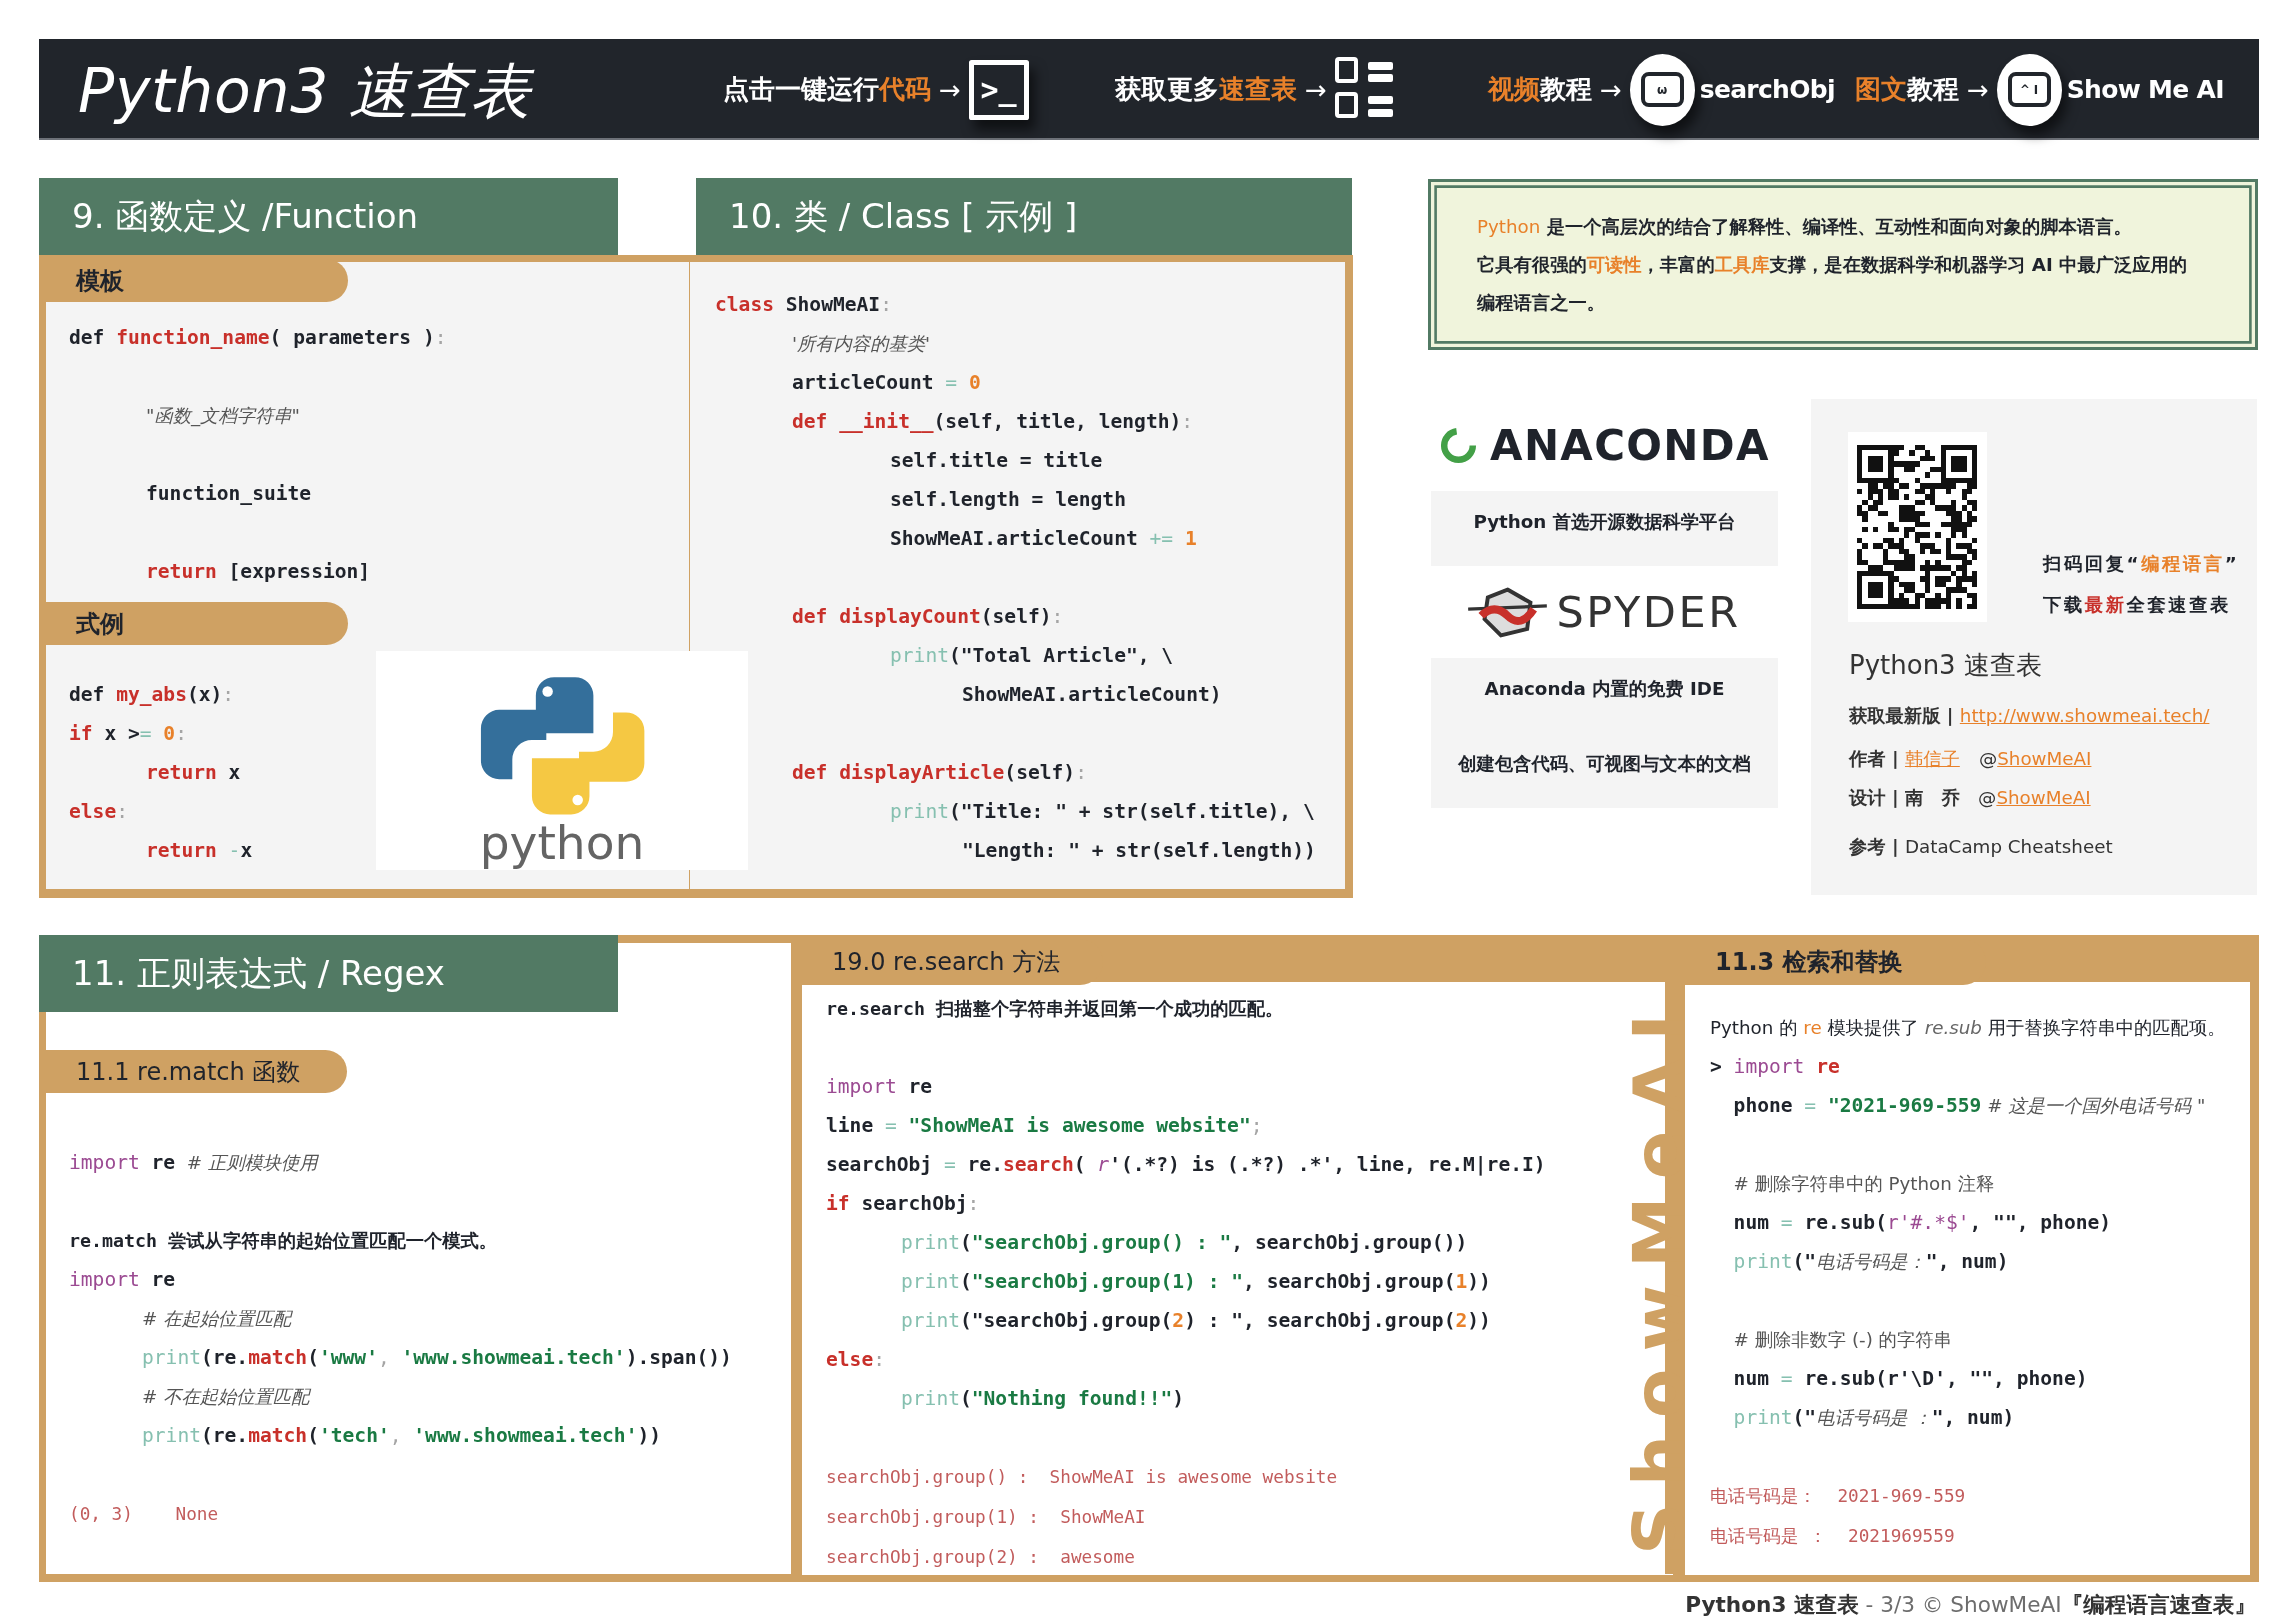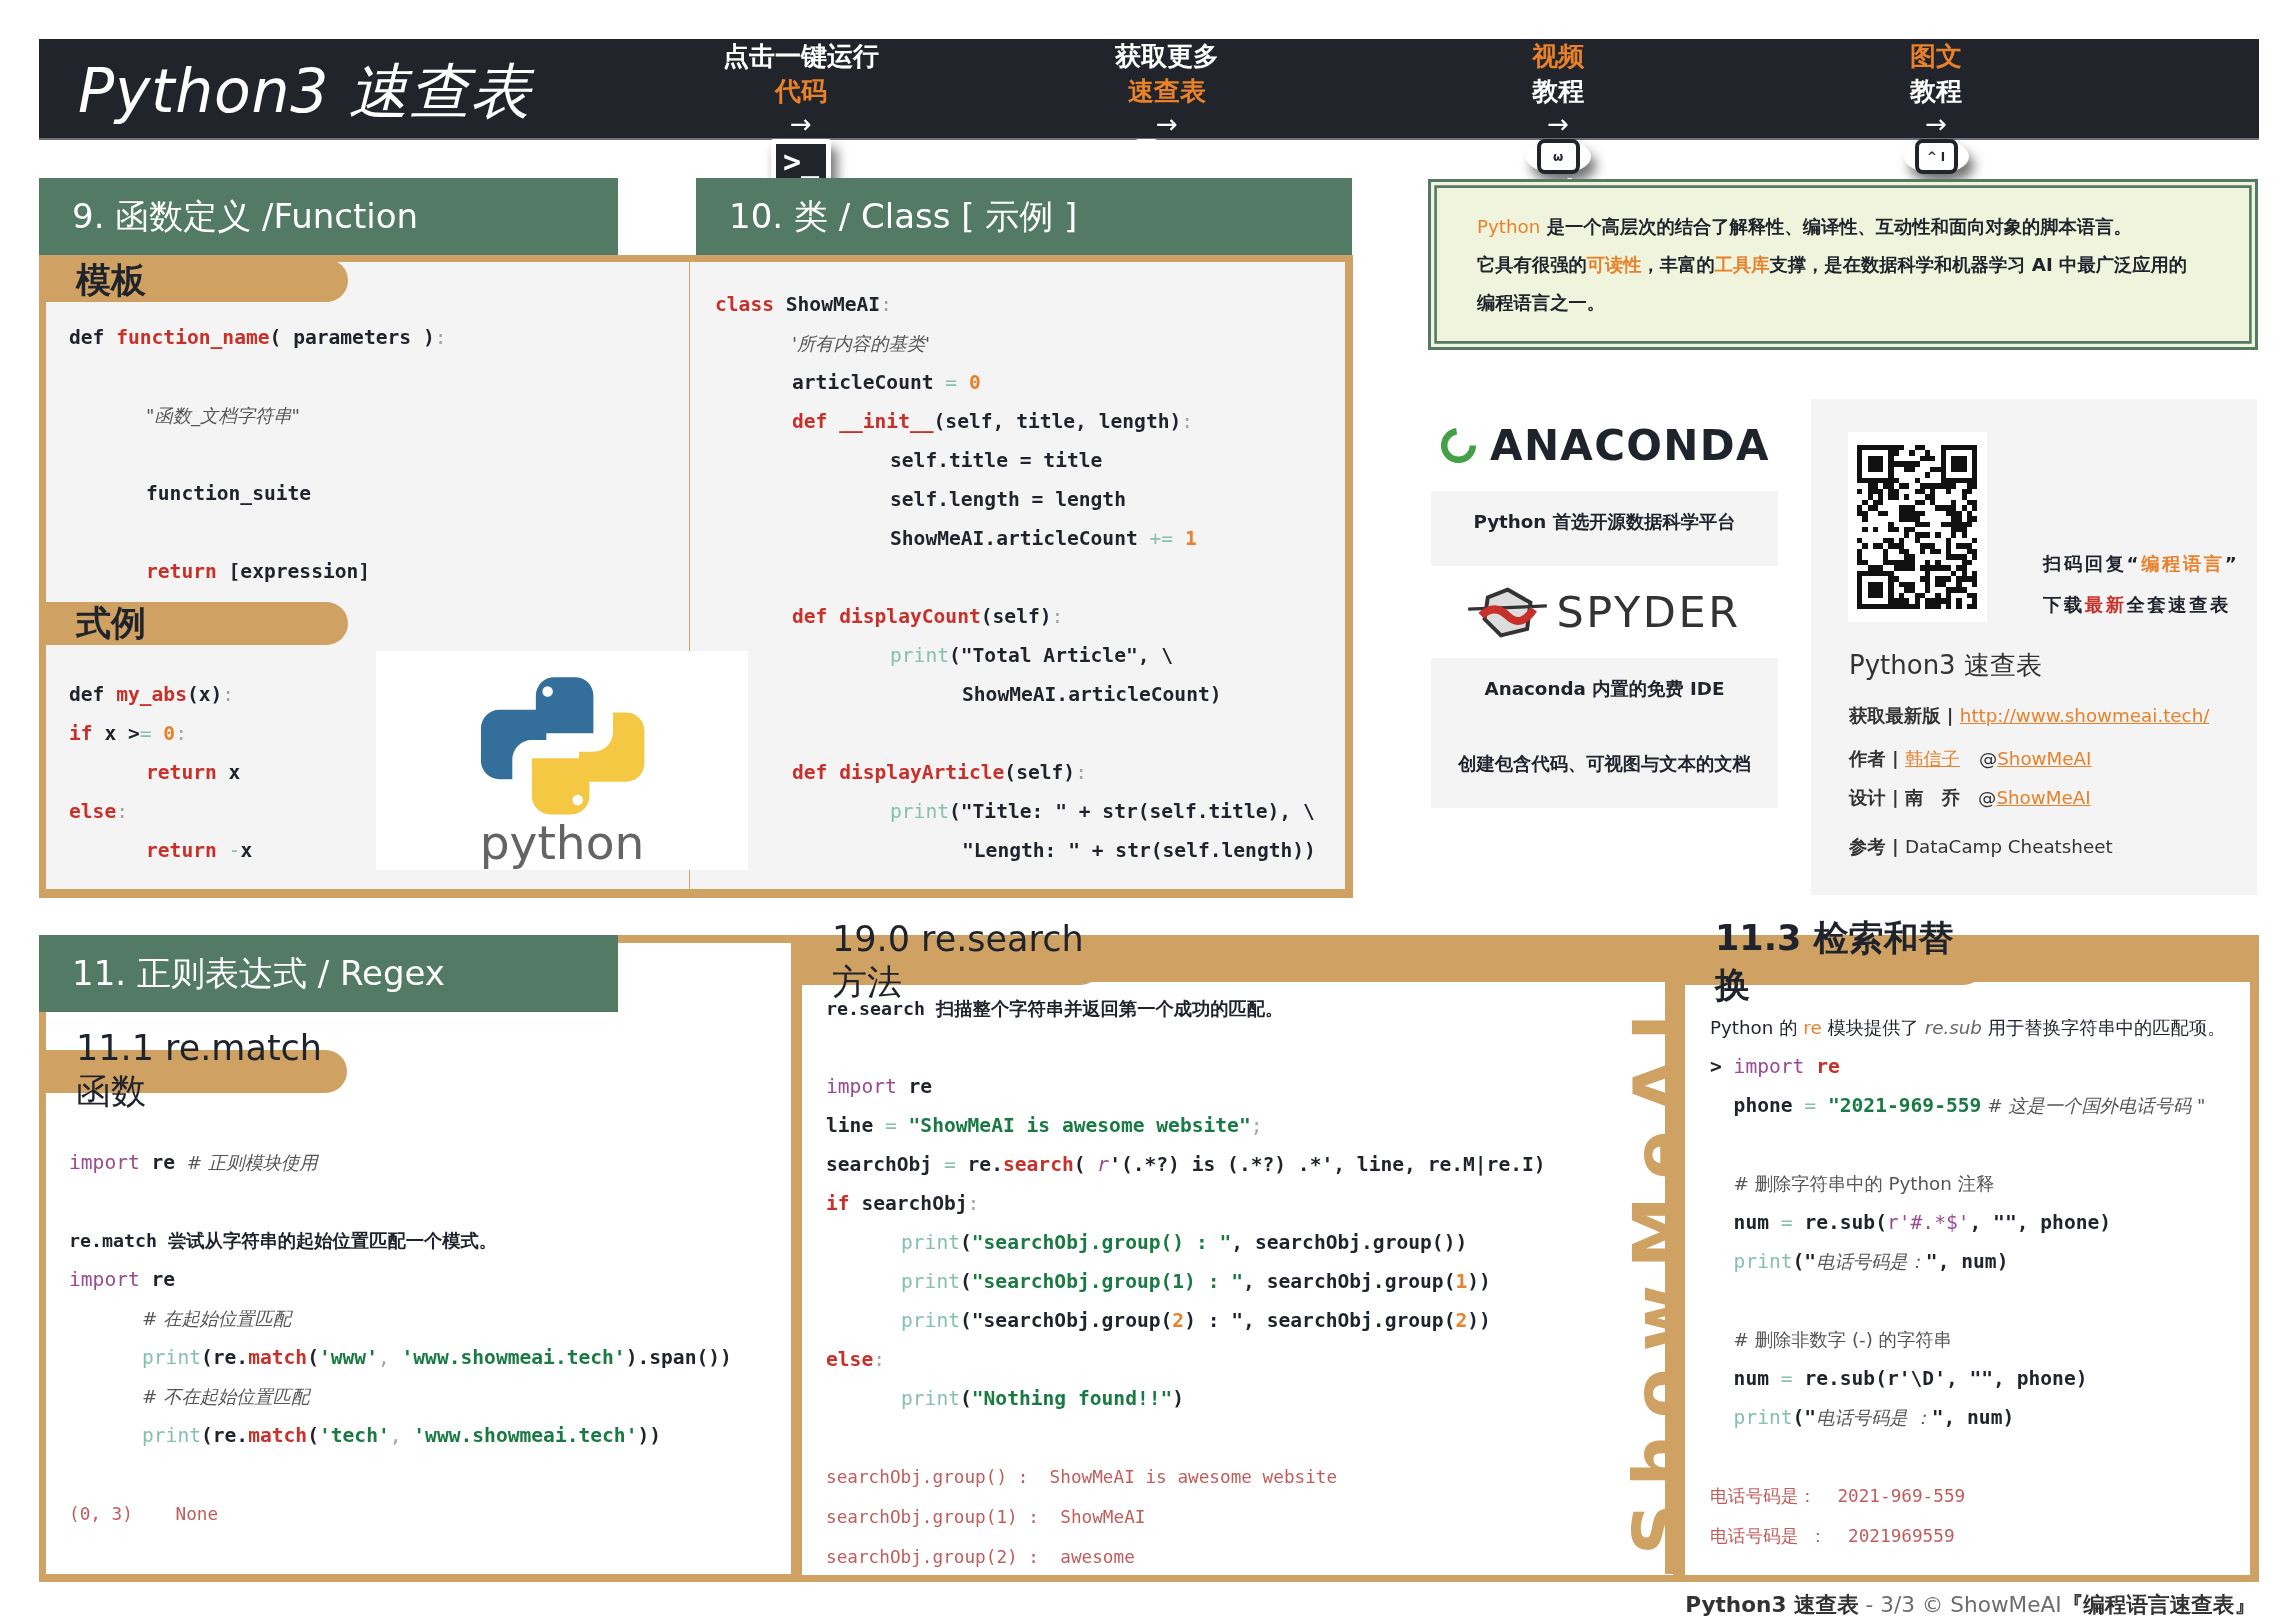--- a/index.html
+++ b/index.html
@@ -2,21 +2,21 @@
 <html style="font-size:10.5px"><head>
 <meta charset="utf-8">
 <style>
   * { box-sizing: border-box; margin: 0; padding: 0; }
   html, body { width: 2295px; height: 1623px; background: #ffffff; overflow: hidden; }
   body { position: relative; font-family: "DejaVu Sans", sans-serif; color: #1f232b; }
 
   
   .header { position: absolute; left: 39px; top: 39px; width: 2220px; height: 101px; background: #21252b; border-bottom: 2px solid #6d7178; }
   .header .title { position: absolute; left: 39px; top: 13px; font-family: "DejaVu Sans", sans-serif; font-style: italic; font-size: 60px; color: #ffffff; letter-spacing: 0.7px; }
-  .hlink { position: absolute; top: 0; height: 101px; display: flex; align-items: center; font-size: 26px; font-weight: bold; color: #ffffff; flex-direction: column; }
+  .hlink { position: absolute; top: 0; height: 101px; display: flex; align-items: center; font-size: 26px; font-weight: bold; color: #ffffff; }
   .hlink .hl { color: #e8812a; }
   .hlink .arrow { margin: 0 7.9px; font-weight: normal; }
   .icon-box { display: inline-block; background: #fff; position: relative; }
   .term-icon { width: 60px; height: 60px; border: 5.2px solid #fff; background: #21252b; border-radius: 2.6px; box-shadow: 5.2px 9.2px 11.8px rgba(0,0,0,0.55); display: flex; align-items: center; justify-content: center; color: #fff; font-family: "DejaVu Sans Mono", monospace; font-size: 30px; font-weight: bold; }
   .list-icon { width: 65px; height: 65px; position: relative; box-shadow: none; background: transparent; }
   .list-icon .sq { position: absolute; left: 0; width: 23.6px; height: 26px; border: 4.6px solid #fff; border-radius: 3.9px; }
   .list-icon .ln { position: absolute; left: 33px; width: 25px; height: 7.9px; background: #fff; border-radius: 2px; }
   .round-icon { width: 65px; height: 72px; background: #fff; border-radius: 50%; display: flex; align-items: center; justify-content: center; box-shadow: 5.2px 9.2px 11.8px rgba(0,0,0,0.55); }
   .round-icon .tv { width: 43px; height: 35px; border: 4.6px solid #21252b; border-radius: 7.9px; display: flex; align-items: center; justify-content: center; font-size: 11.8px; color: #21252b; font-weight: bold; }
   .brand-word { font-size: 25px; font-weight: bold; color: #fff; margin-left: 5.2px; letter-spacing: -0.7px; }
@@ -33,21 +33,21 @@
   .code .pp { color: #9b4a92; font-weight: normal; }
   .code .bi { color: #86c0b0; font-weight: normal; }
   .code .op { color: #86c0b0; font-weight: normal; }
   .code .pn { color: #a5a5a5; font-weight: normal; }
   .code .num { color: #e8812a; }
   .code .str { color: #1a7a43; }
   .code .cm { color: #555; font-style: italic; font-weight: normal; font-family: "DejaVu Sans", sans-serif; font-size: 18.3px; }
   .code .out { color: #c25c5c; font-weight: normal; font-size: 17.7px; }
   .code .plain { font-weight: normal; }
 
-  .tab { position: absolute; height: 43px; background: #cfa163; border-top-right-radius: 26px; border-bottom-right-radius: 26px; font-size: 35px; font-weight: bold; color: #1f232b; display: flex; align-items: center; padding-left: 30px; }
+  .tab { position: absolute; height: 43px; background: #cfa163; border-top-right-radius: 26px; border-bottom-right-radius: 26px; font-size: 24px; font-weight: bold; color: #1f232b; display: flex; align-items: center; padding-left: 30px; text-align: center; }
 
   .py-logo { position: absolute; left: 376px; top: 651px; width: 372px; height: 219px; background: #ffffff; }
 
   
   .info { position: absolute; left: 1428px; top: 179px; width: 830px; height: 171px; background: #f0f4dc; border: 3.9px solid #527a64; box-shadow: inset 0 0 0 3.3px #f0f4dc, inset 0 0 0 5.9px #527a64; padding: 26px 0 0 46px; font-size: 18.3px; font-weight: bold; line-height: 38px; color: #1f232b; }
   .info .hl { color: #e8812a; }
 
   .tool-col { position: absolute; left: 1431px; top: 399px; width: 347px; }
   .tool-logo { height: 92px; background: #ffffff; display: flex; align-items: center; justify-content: center; }
   .tool-cap { height: 75px; background: #f4f4f4; display: flex; align-items: flex-start; justify-content: center; padding-top: 18.3px; font-size: 18.3px; font-weight: bold; }

